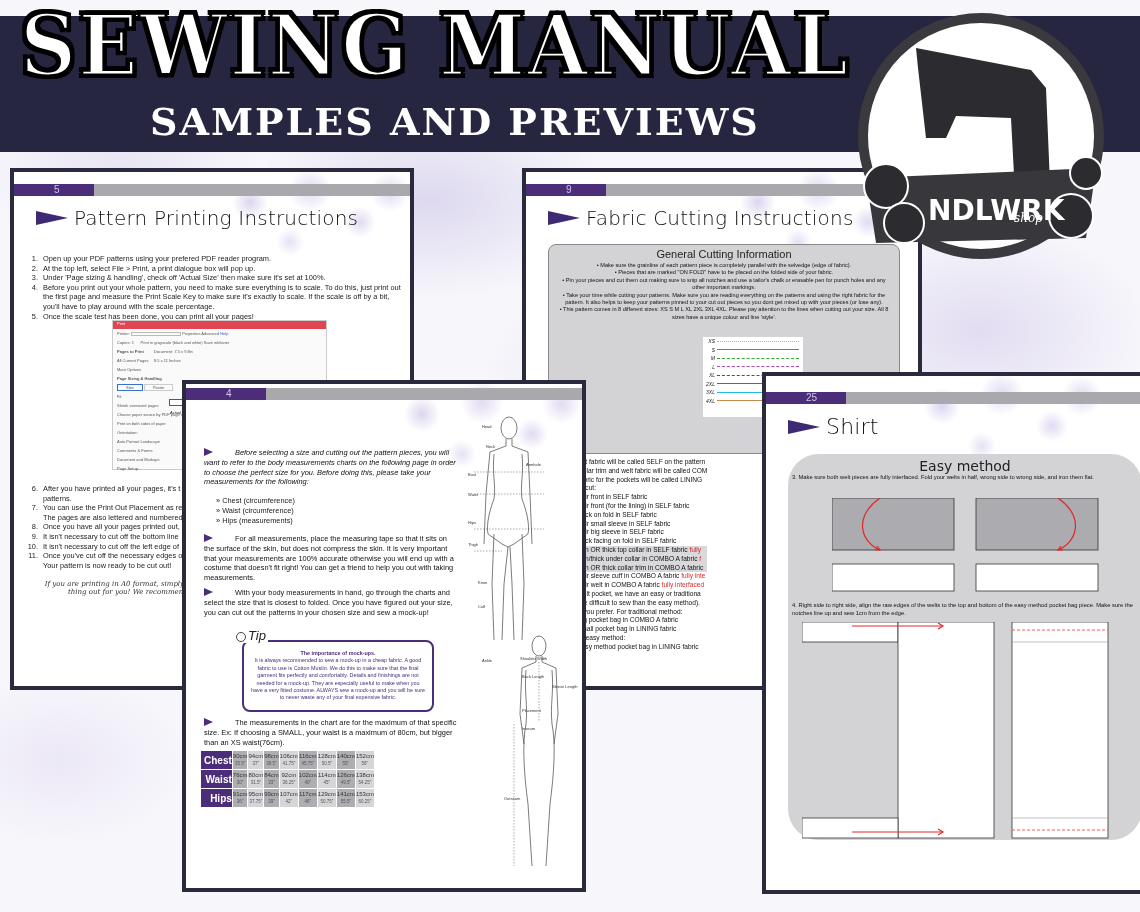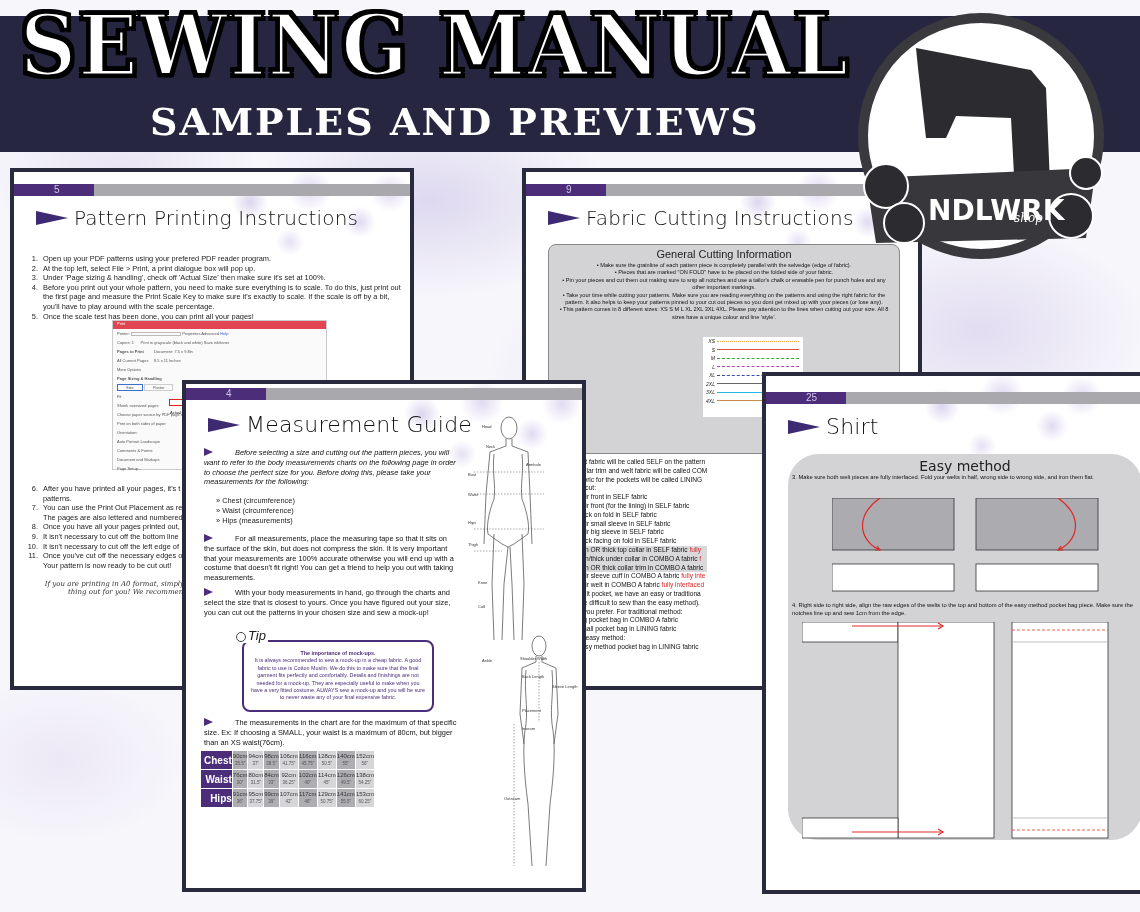--- a/index.html
+++ b/index.html
@@ -301,37 +301,33 @@
     <div>or easy method:</div>
     <div>easy method pocket bag in LINING fabric</div>
   </div>
 </div>
 
 <div class="page" style="left:182px; top:380px; width:404px; height:512px;">
   <div class="petals"></div>
   <div class="page-bar" style="top:4px;">
     <div class="page-num">4</div>
   </div>
-  <div class="page-title" style="top:28px;">
-    <div class="flag"></div>
-    <span class="t" style="font-size:22px;">Measurement Guide</span>
-  </div>
   <div class="para" style="left:18px; top:64px; width:255px;font-style:italic;">
     <span class="arrow"></span><span>Before selecting a size and cutting out the pattern pieces, you will want to refer to the body measurements charts on the following page in order to choose the perfect size for you. Before doing this, please take your measurements for the following:</span>
   </div>
   <div class="bullets" style="left:30px; top:112px;">
     <div>» Chest (circumference)</div>
     <div>» Waist (circumference)</div>
     <div>» Hips (measurements)</div>
   </div>
   <div class="para" style="left:18px; top:150px; width:255px;">
     <span class="arrow"></span><span>For all measurements, place the measuring tape so that it sits on the surface of the skin, but does not compress the skin. It is very important that your measurements are 100% accurate otherwise you will end up with a costume that doesn't fit right! You can get a friend to help you out with taking measurements.</span>
   </div>
   <div class="para" style="left:18px; top:204px; width:255px;">
-    <span class="arrow"></span><span>With your body measurements in hand, go through the charts and select the size that is closest to yours. Once you have figured out your size, you can cut out the patterns in your chosen size and sew a mock-up!</span>
+    <span class="arrow"></span><span>With your body measurements in hand, go through the charts and select the size that is closest to folded. Once you have figured out your size, you can cut out the patterns in your chosen size and sew a mock-up!</span>
   </div>
   <div class="tip-box">
     <div style="font-weight:bold;">The importance of mock-ups.</div>
     <div>It is always recommended to sew a mock-up in a cheap fabric. A good fabric to use is Cotton Muslin. We do this to make sure that the final garment fits perfectly and comfortably. Details and finishings are not needed for a mock-up. They are especially useful to make when you have a very fitted costume. ALWAYS sew a mock-up and you will be sure to never waste any of your final expensive fabric.</div>
   </div>
   <div class="tip-label">
     <span class="tip-bulb"></span><span>Tip</span>
   </div>
   <div class="para" style="left:18px; top:334px; width:255px;">
     <span class="arrow"></span><span>The measurements in the chart are for the maximum of that specific size. Ex: If choosing a SMALL, your waist is a maximum of 80cm, but bigger than an XS waist(76cm).</span>

